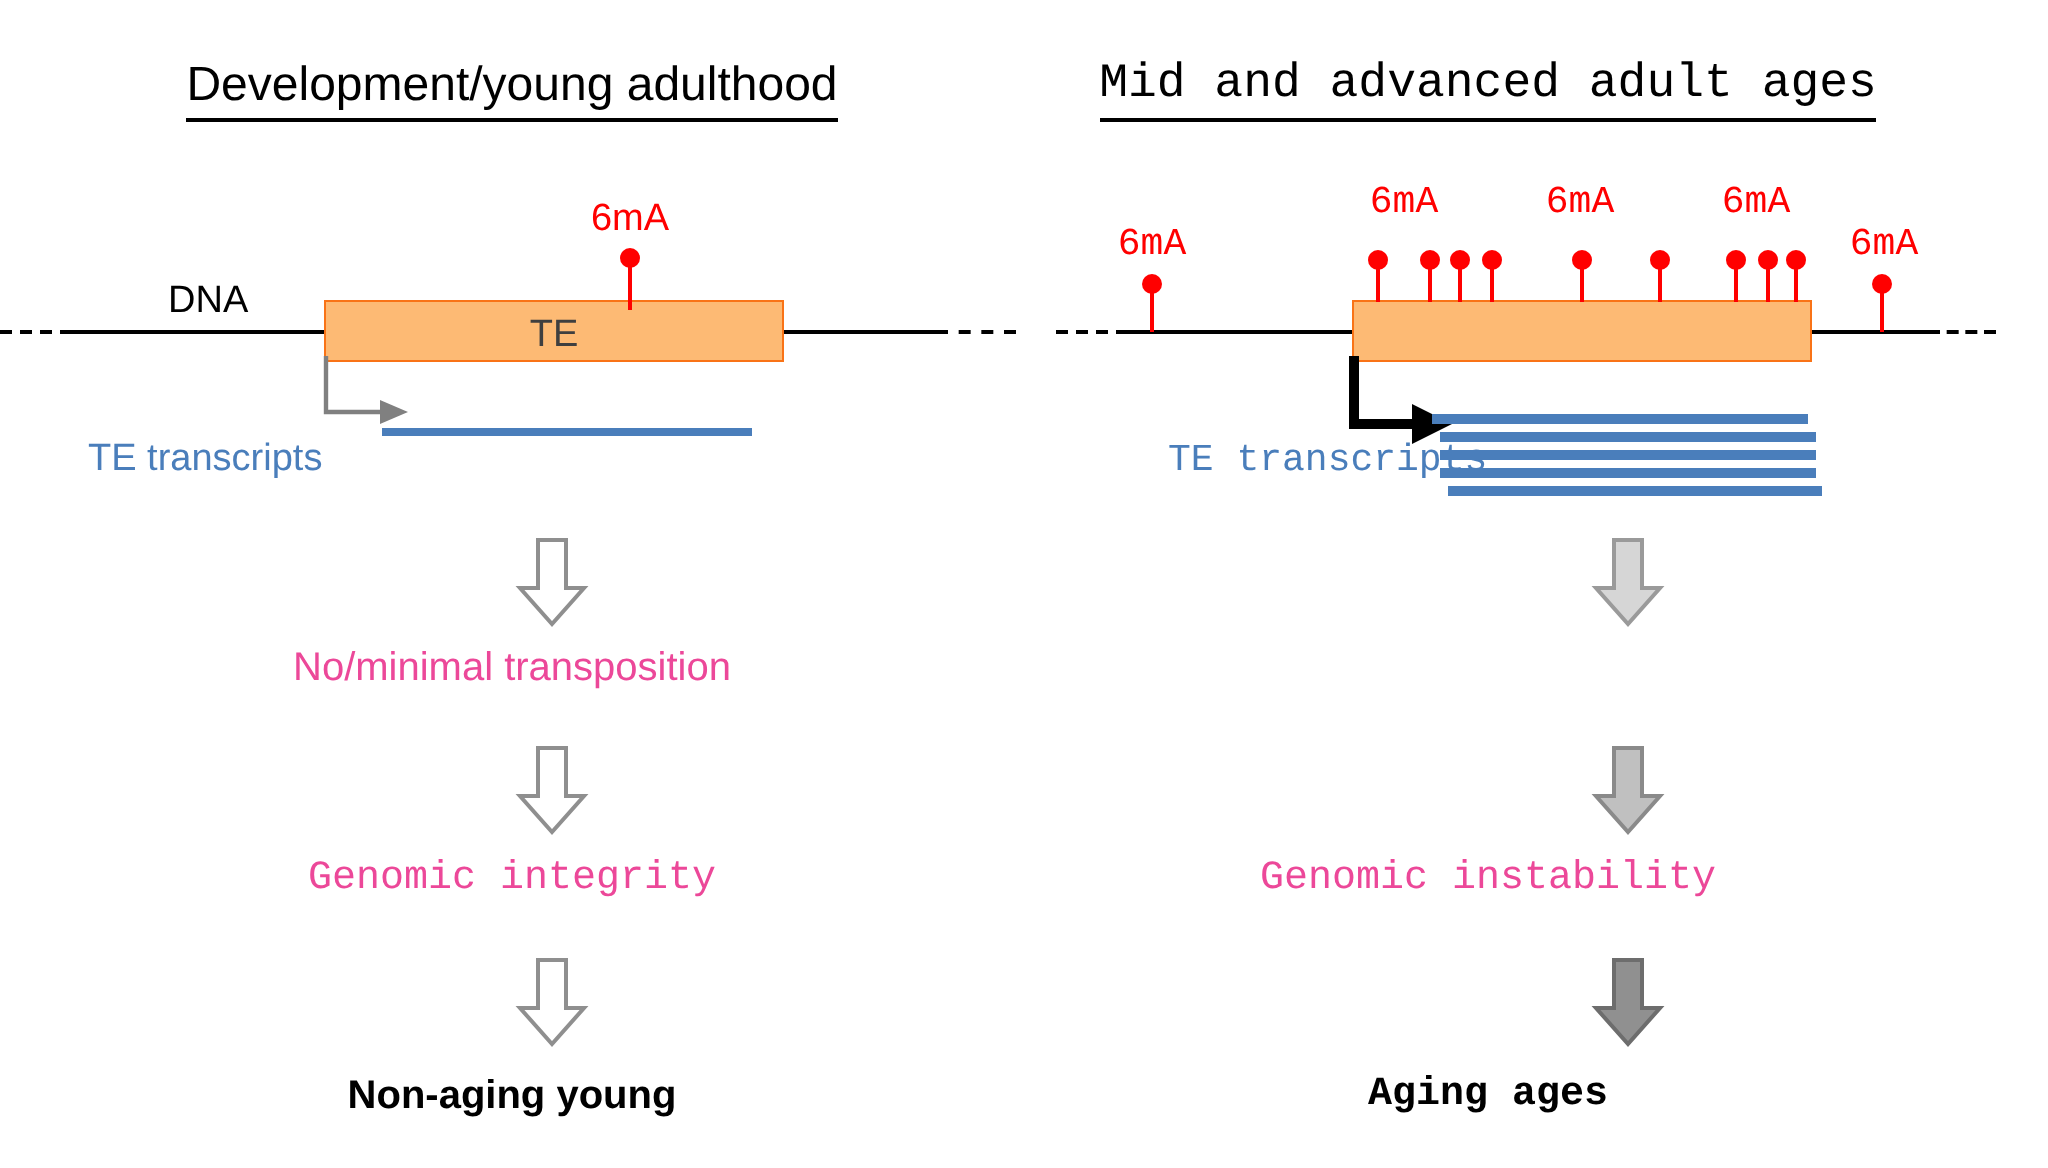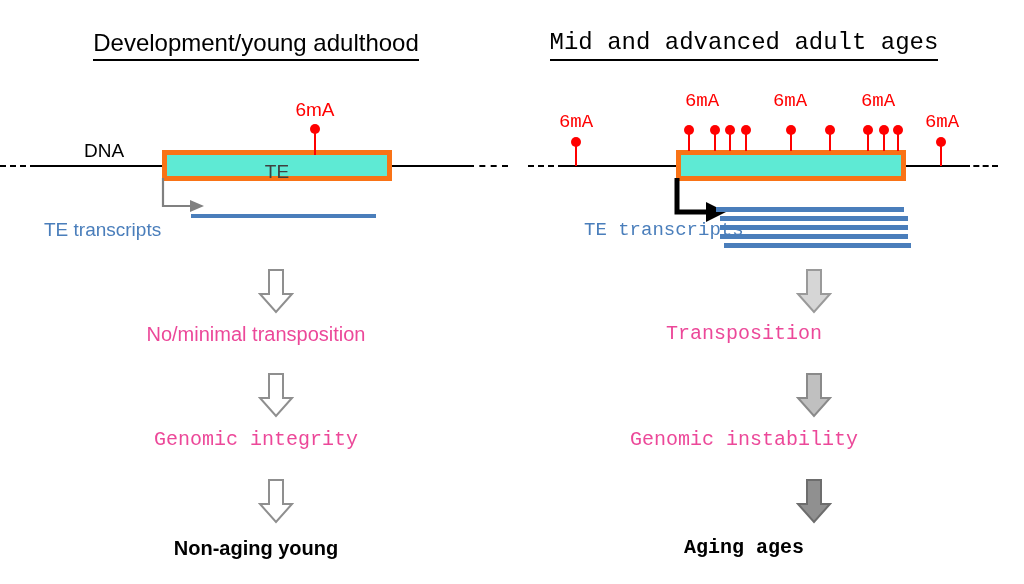--- a/index.html
+++ b/index.html
@@ -35,22 +35,22 @@
 
   .dna-line{
     position:absolute;height:0;border-top:2px solid #000;
   }
   .dna-dash{
     position:absolute;height:0;border-top:2px dashed #000;
   }
 
   .te-box{
     position:absolute;
-    background:#5eead4;
-    border:5px solid #f97316;
+    background:#fdba74;
+    border:1px solid #f97316;
     box-sizing:border-box;
   }
   .te-label{
     position:absolute;width:100%;text-align:center;
     font-size:19px;color:#3f3f3f;line-height:1;
   }
 
   
   .lolli{position:absolute;width:2px;background:#ff0000;}
   .lolli::after{
@@ -175,21 +175,20 @@
     <div class="transcript thick" style="left:228px;top:207px;width:188px;"></div>
     <div class="transcript thick" style="left:232px;top:216px;width:188px;"></div>
     <div class="transcript thick" style="left:232px;top:225px;width:188px;"></div>
     <div class="transcript thick" style="left:232px;top:234px;width:188px;"></div>
     <div class="transcript thick" style="left:236px;top:243px;width:187px;"></div>
   </div>
 
   <svg class="flow-arrow" style="left:306px;top:268px;" width="40" height="46" viewBox="0 0 40 46">
     <path d="M13,2 L27,2 L27,26 L36,26 L20,44 L4,26 L13,26 Z" fill="#d6d6d6" stroke="#9a9a9a" stroke-width="2"></path>
   </svg>
-  <div class="flow-text" style="top:324px;">Transposition</div>
 
   <svg class="flow-arrow" style="left:306px;top:372px;" width="40" height="46" viewBox="0 0 40 46">
     <path d="M13,2 L27,2 L27,26 L36,26 L20,44 L4,26 L13,26 Z" fill="#c0c0c0" stroke="#8a8a8a" stroke-width="2"></path>
   </svg>
   <div class="flow-text" style="top:430px;">Genomic instability</div>
 
   <svg class="flow-arrow" style="left:306px;top:478px;" width="40" height="46" viewBox="0 0 40 46">
     <path d="M13,2 L27,2 L27,26 L36,26 L20,44 L4,26 L13,26 Z" fill="#909090" stroke="#6d6d6d" stroke-width="2"></path>
   </svg>
   <div class="flow-text bold" style="top:538px;">Aging ages</div>

